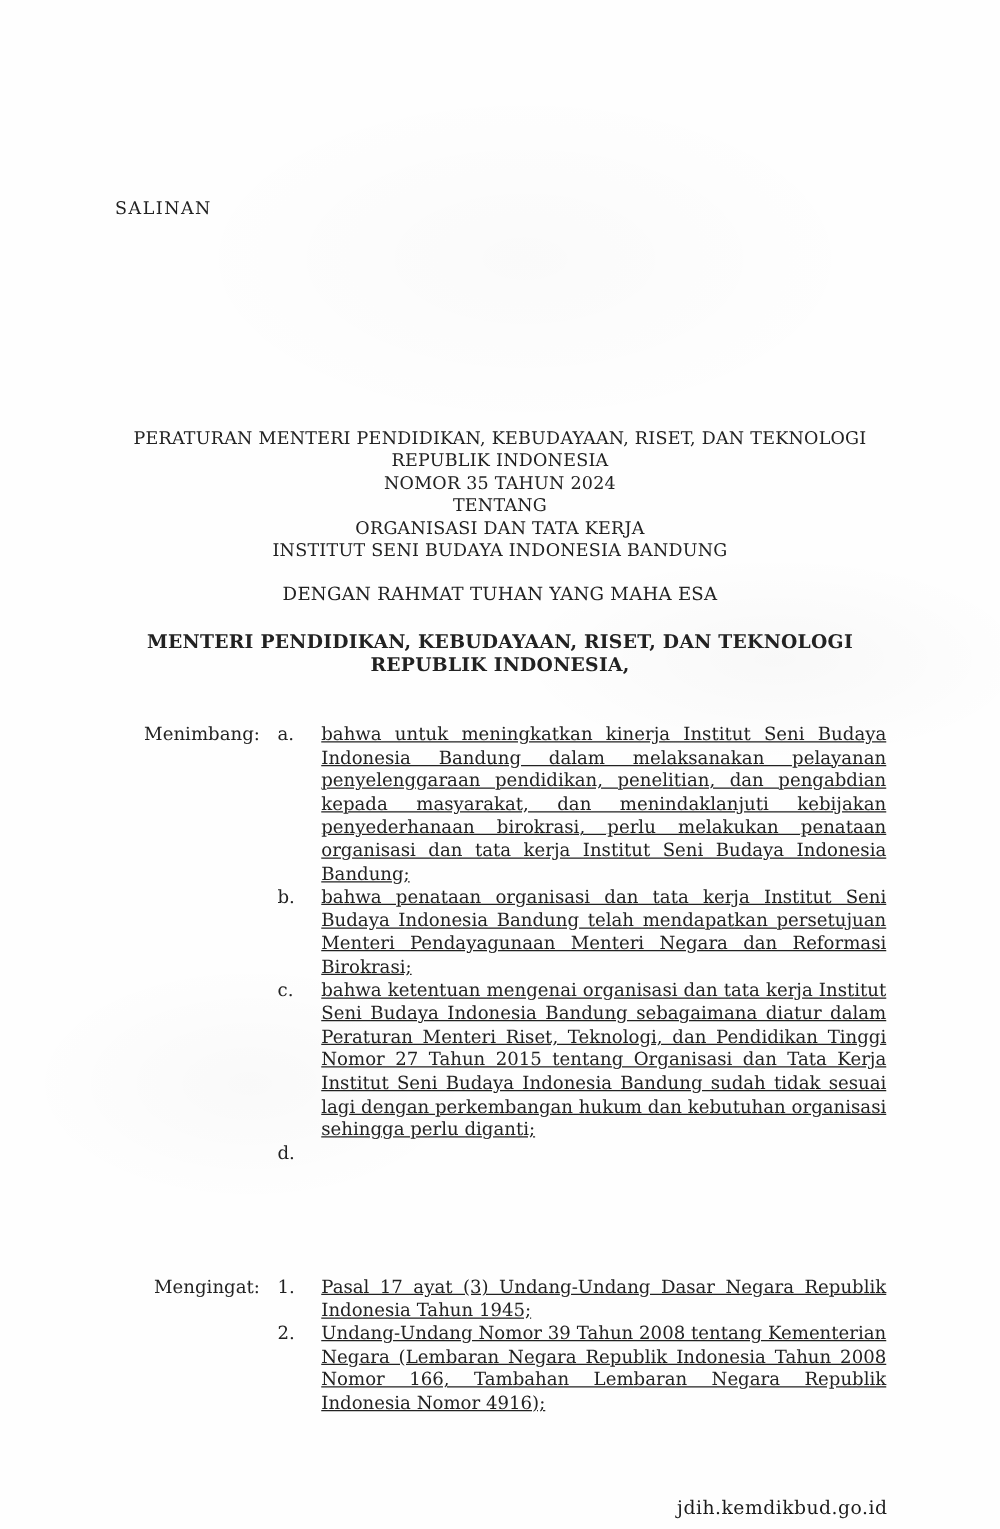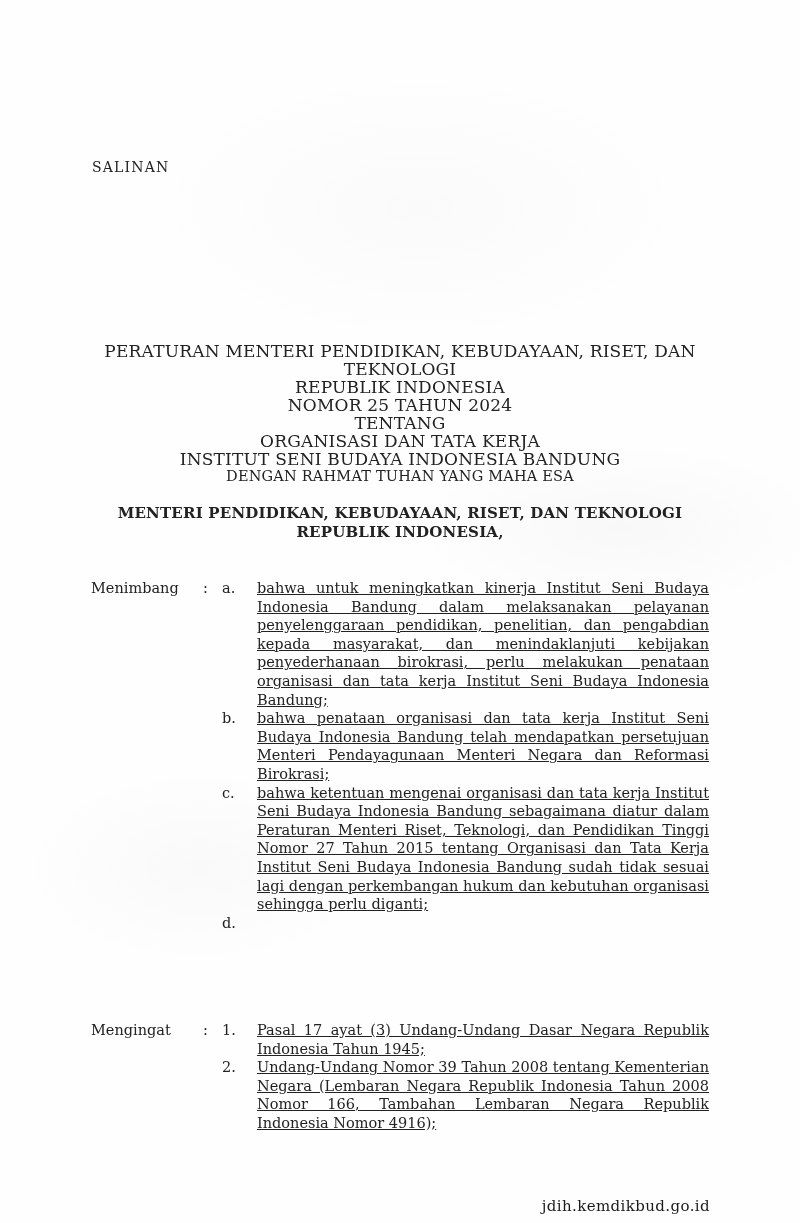--- a/index.html
+++ b/index.html
@@ -20,41 +20,41 @@
       #fefefe;
     margin-top: 47px;
   }
   .stamp {
     position: absolute; top: 112px; left: 92px;
     font-size: 14px; letter-spacing: 1.2px;
   }
   .content { position: absolute; left: 91px; width: 618px; top: 0; }
   .title-block {
     position: absolute; top: 295px; left: 0; width: 100%;
-    text-align: center; font-size: 17px; line-height: 18px;
+    text-align: center; font-size: 14px; line-height: 18px;
     letter-spacing: 0.2px;
   }
   .motto {
     position: absolute; top: 421px; left: 0; width: 100%;
     text-align: center; font-size: 14.5px; letter-spacing: 0.2px;
   }
   .minister-block {
     position: absolute; top: 457px; left: 0; width: 100%;
     text-align: center; font-size: 15px; line-height: 18.5px;
     letter-spacing: 0.2px;
     font-weight: bold;
   }
   .clauses { font-size: 14.5px; line-height: 18.6px; }
   .menimbang { position: absolute; top: 532px; left: 0; width: 100%; }
   .mengingat { position: absolute; top: 974px; left: 0; width: 100%; }
   .clause-row {
     display: grid;
     grid-template-columns: 112px 19px 35px 1fr;
   }
-  .clause-label { text-align: left; }
+  .clause-label { text-align: right; }
   .clause-colon { text-align: left; }
   .clause-marker { text-align: left; }
   .clause-text {
     text-align: justify;
     text-justify: inter-word;
     text-decoration: underline;
   }
   .footer {
     position: absolute; top: 1150px; right: 90px;
     font-size: 15px; font-weight: normal; letter-spacing: 0.4px;
@@ -66,21 +66,21 @@
 
 <div class="page">
 
   <div class="stamp">SALINAN</div>
 
   <div class="content">
 
     <div class="title-block">
       <div>PERATURAN MENTERI PENDIDIKAN, KEBUDAYAAN, RISET, DAN TEKNOLOGI</div>
       <div>REPUBLIK INDONESIA</div>
-      <div>NOMOR 25 TAHUN 2024</div>
+      <div>NOMOR 35 TAHUN 2024</div>
       <div>TENTANG</div>
       <div>ORGANISASI DAN TATA KERJA</div>
       <div>INSTITUT SENI BUDAYA INDONESIA BANDUNG</div>
     </div>
 
     <div class="motto">DENGAN RAHMAT TUHAN YANG MAHA ESA</div>
 
     <div class="minister-block">
       <div>MENTERI PENDIDIKAN, KEBUDAYAAN, RISET, DAN TEKNOLOGI</div>
       <div>REPUBLIK INDONESIA,</div>

